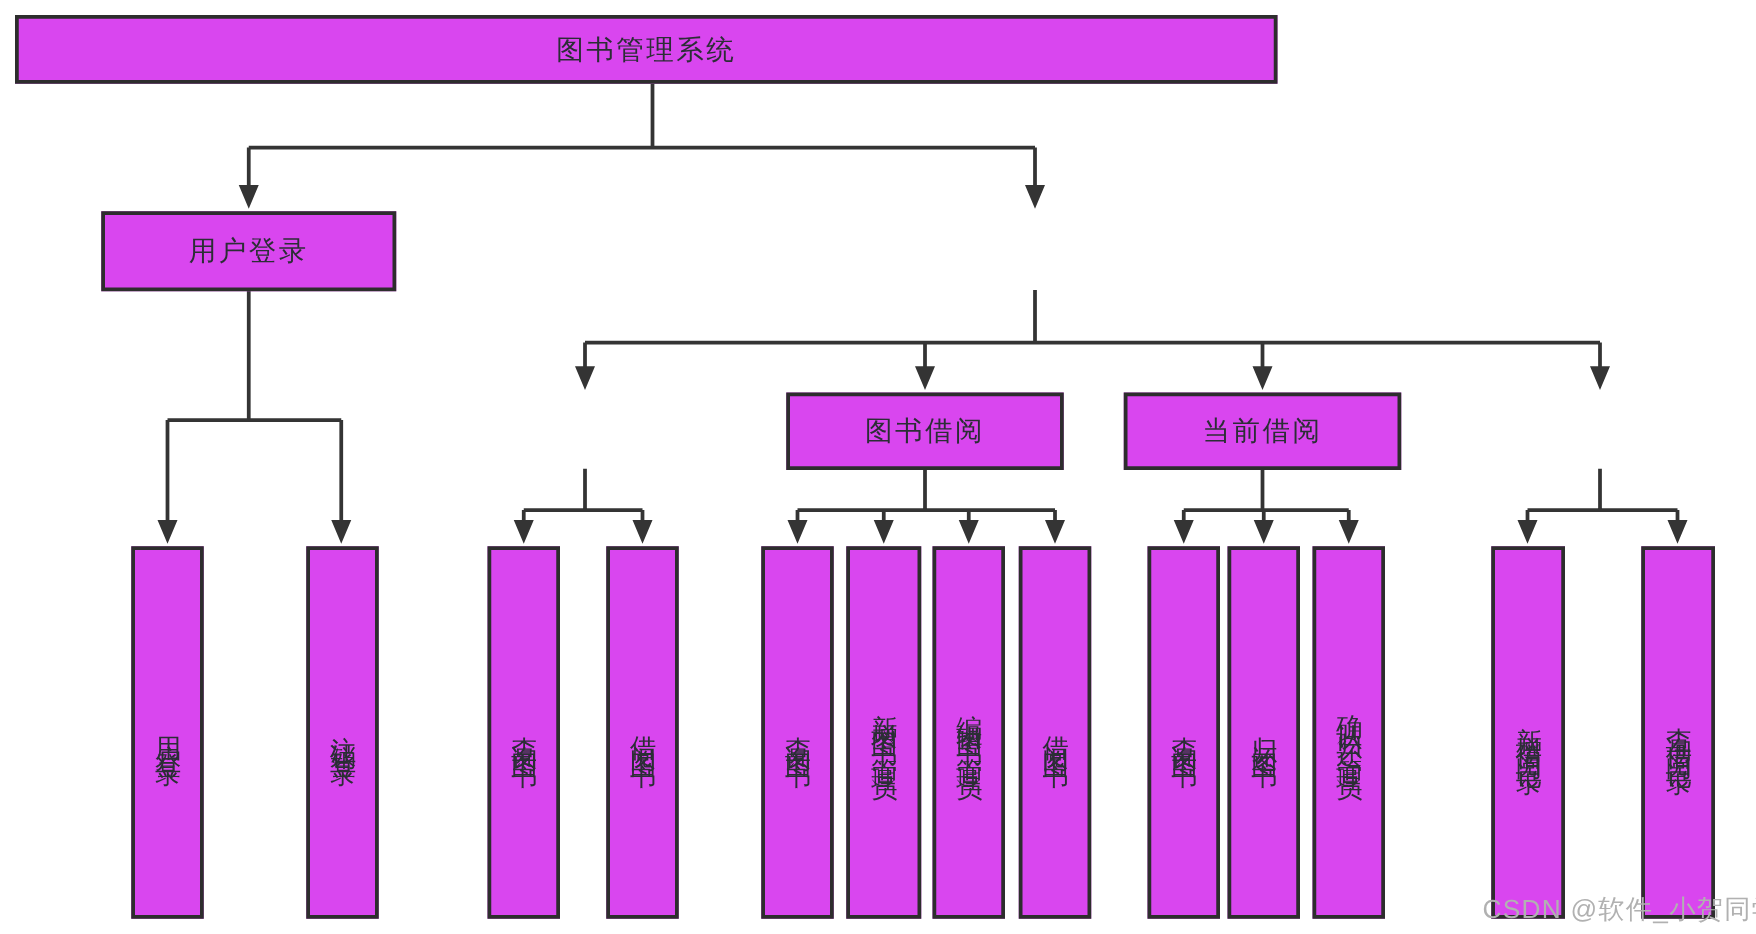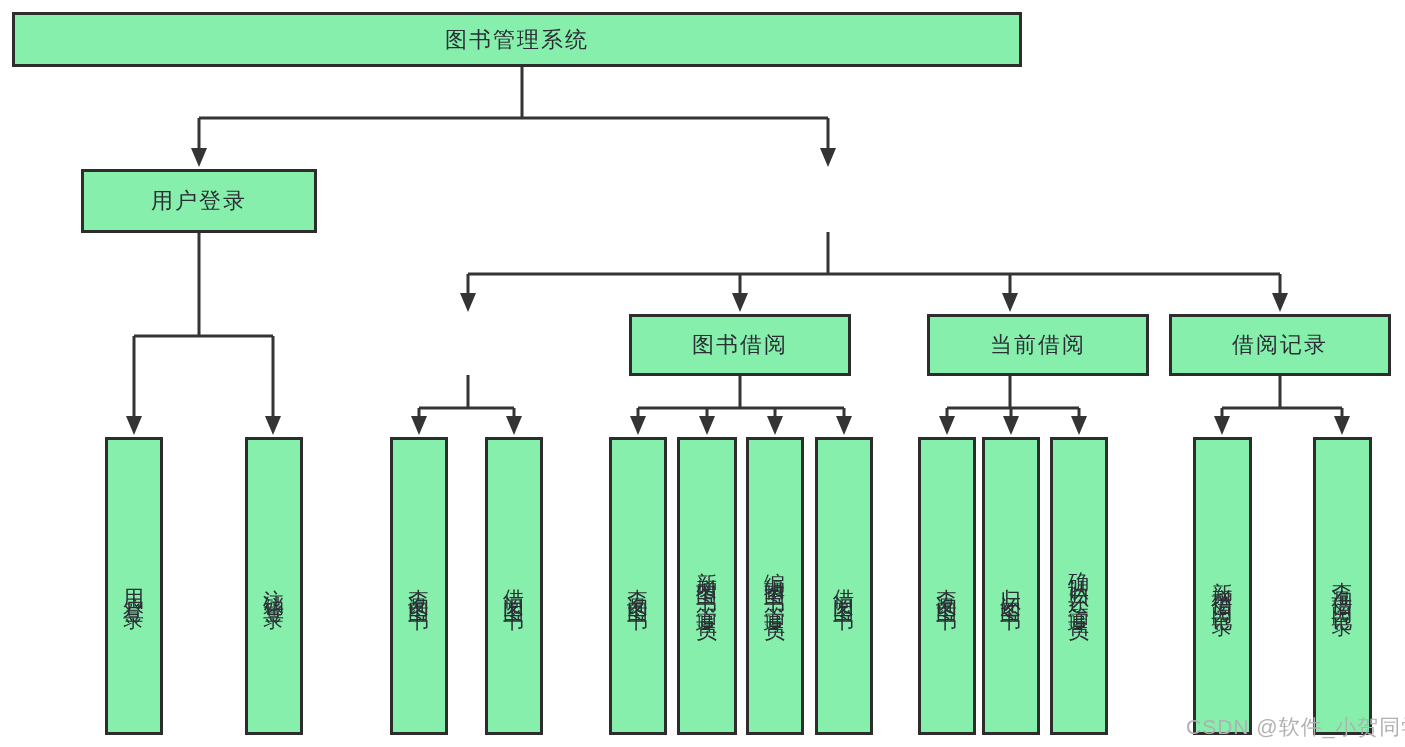--- a/index.html
+++ b/index.html
@@ -8,21 +8,21 @@
     width:1405px;height:747px;
     background:#ffffff;
     font-family:"Liberation Sans","DejaVu Sans",sans-serif;
     overflow:hidden;
   }
   .connectors{position:absolute;left:0;top:0;width:1405px;height:747px;z-index:1;}
   .connectors .ln{fill:none;stroke:#343434;stroke-width:3;}
   .connectors .tri{fill:#343434;stroke:none;}
   .box{
     position:absolute;
-    background:#86efac;
+    background:#d946ef;
     border:3px solid #2d2d2d;
     box-sizing:border-box;
     display:flex;align-items:center;justify-content:center;
     color:#2b2e35;
     z-index:2;
   }
   .hbox{font-size:22px;letter-spacing:2px;white-space:nowrap;}
   .vbox{top:437px;height:298px;}
   .vbox span{
     writing-mode:vertical-rl;
@@ -66,22 +66,21 @@
       M947 435 L939 416 L955 416 Z  M1011 435 L1003 416 L1019 416 Z
       M1079 435 L1071 416 L1087 416 Z
       M1222 435 L1214 416 L1230 416 Z  M1342 435 L1334 416 L1350 416 Z"></path>
   </svg>
 
   <div class="box hbox" style="left:12px;top:12px;width:1010px;height:55px;">图书管理系统</div>
 
   <div class="box hbox" style="left:81px;top:169px;width:236px;height:64px;">用户登录</div>
 
   <div class="box hbox" style="left:629px;top:314px;width:222px;height:62px;">图书借阅</div>
-  <div class="box hbox" style="left:899px;top:314px;width:222px;height:62px;margin-left:28px;">当前借阅</div>
-  <div class="box hbox" style="left:1169px;top:314px;width:222px;height:62px;">借阅记录</div>
+  <div class="box hbox" style="left:899px;top:314px;width:222px;height:62px;">当前借阅</div>
 
   <div class="box vbox" style="left:105px;width:58px;">
     <span>用户登录</span>
   </div>
   <div class="box vbox" style="left:245px;width:58px;">
     <span>注销登录</span>
   </div>
 
   <div class="box vbox" style="left:390px;width:58px;">
     <span>查询图书</span>

